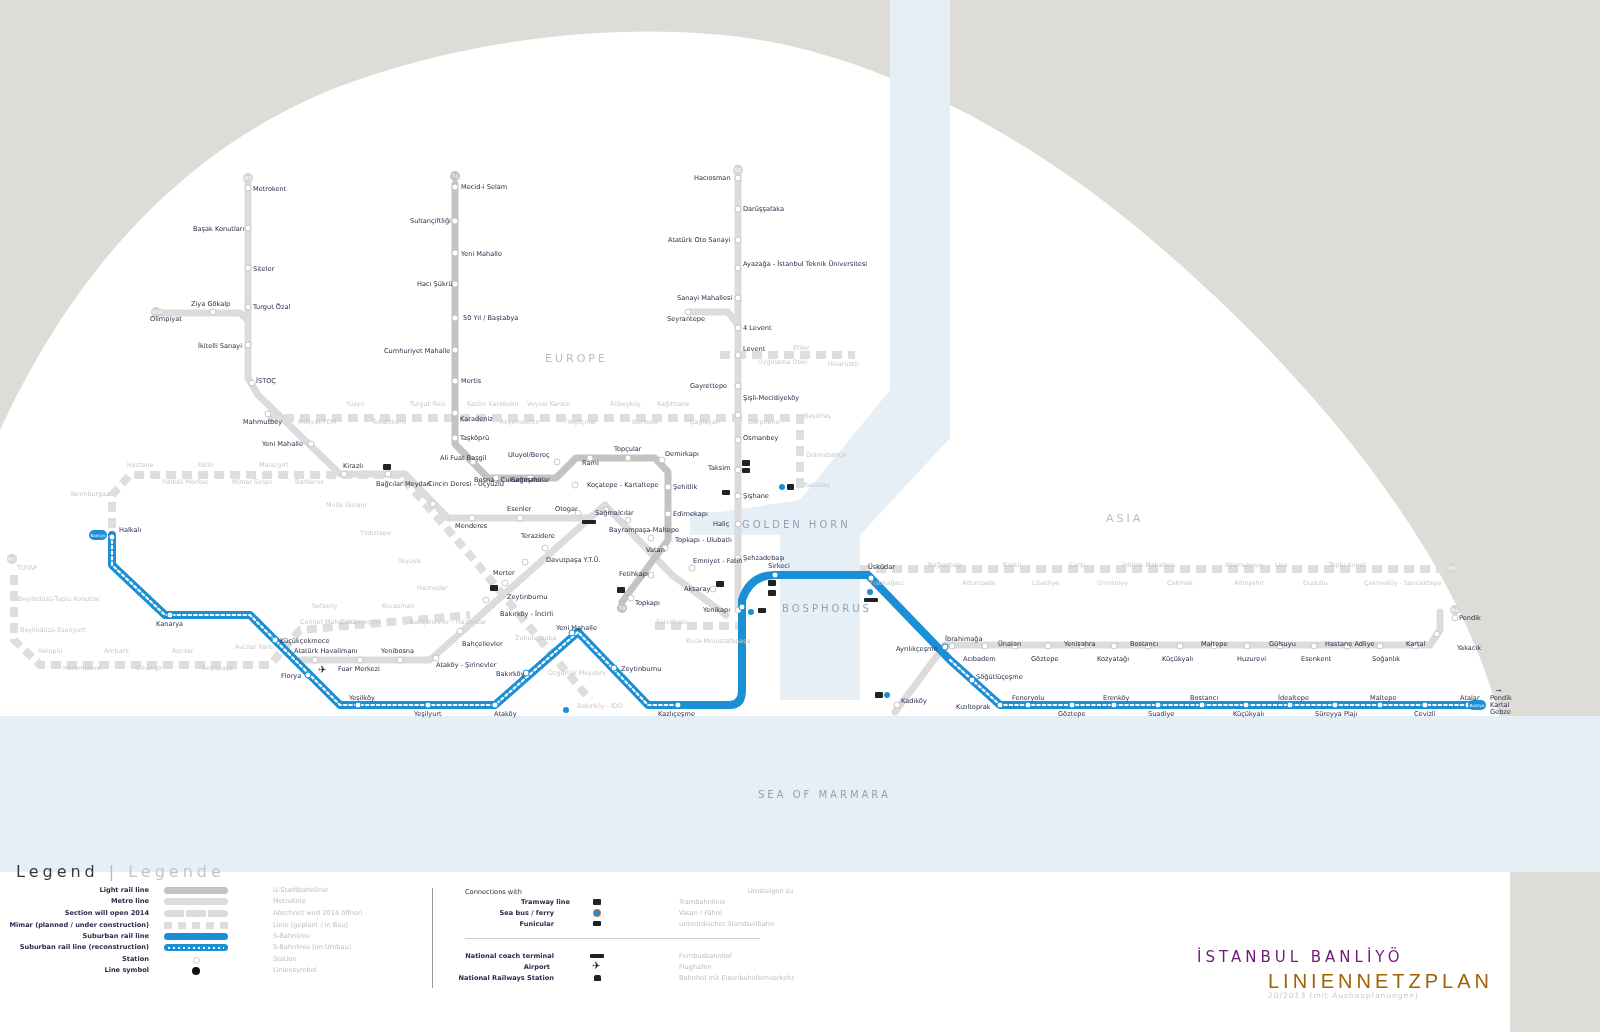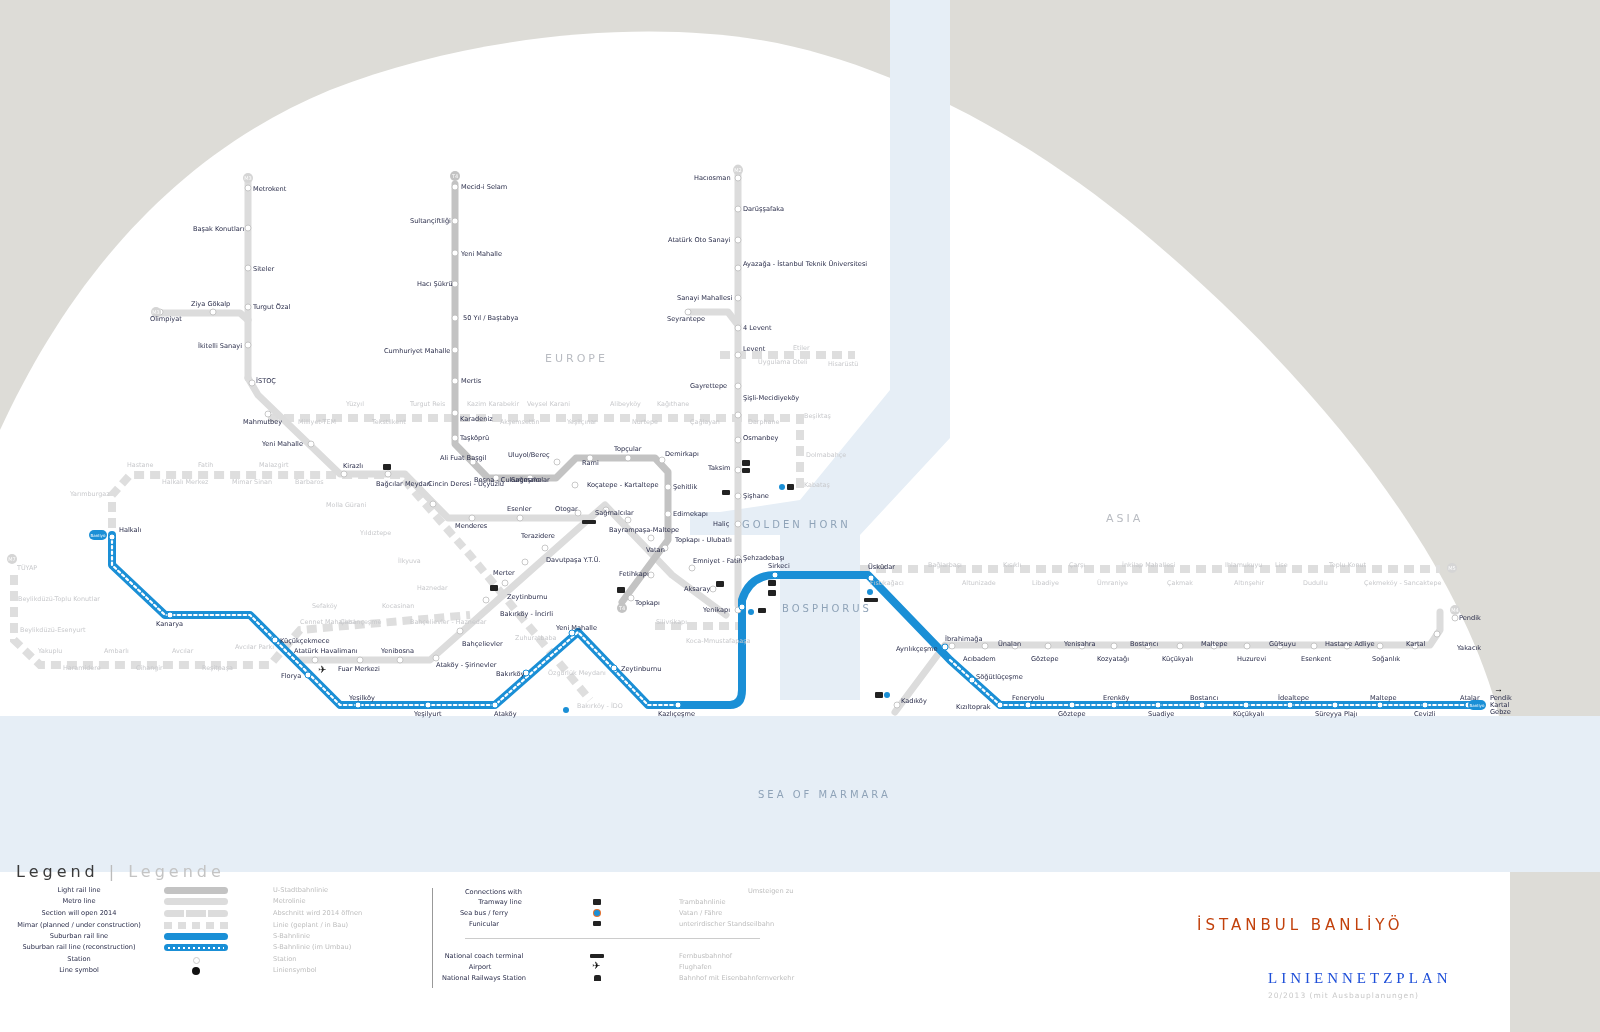--- a/index.html
+++ b/index.html
@@ -7,27 +7,27 @@
   #map{position:absolute;left:0;top:0;width:1600px;height:1032px;}
   .lbl{font-family:"DejaVu Sans","Liberation Sans",sans-serif;font-size:6.6px;fill:#2a2d4a;}
   .lbl-ghost{font-family:"DejaVu Sans","Liberation Sans",sans-serif;font-size:6.4px;fill:#c8c9cc;}
   .region{font-family:"DejaVu Sans",sans-serif;font-size:11px;letter-spacing:3px;fill:#b9bcc2;}
   .water-lbl{font-family:"DejaVu Sans",sans-serif;font-size:10px;letter-spacing:3px;fill:#8fa3b8;}
   .legend{position:absolute;left:14px;top:862px;width:780px;height:160px;font-family:"DejaVu Sans",sans-serif;}
   .legend-title{position:absolute;left:2px;top:0;font-size:16px;letter-spacing:4px;color:#3a3a3a;}
   .legend-title .sep{color:#bbb;margin:0 10px;}
   .legend-title .de{color:#c4c4c4;}
   .lrow{position:absolute;height:11px;font-size:6.6px;line-height:11px;}
-  .lrow .en{position:absolute;right:0;width:140px;text-align:center;color:#2a2d4a;}
+  .lrow .en{position:absolute;right:0;width:140px;text-align:right;color:#2a2d4a;font-weight:bold;}
   .lrow .de{position:absolute;color:#bdbdbd;white-space:nowrap;margin-left:29px;}
   .swatch{position:absolute;height:7px;border-radius:4px;}
   .vsep{position:absolute;left:432px;top:888px;width:1px;height:100px;background:#999;}
   .hsep{position:absolute;left:465px;top:938px;width:295px;height:1px;background:#ccc;}
-  .title1{position:absolute;left:1197px;top:916px;font-size:15px;letter-spacing:4px;color:#c2410c;font-family:"DejaVu Sans",sans-serif;}
-  .title2{position:absolute;left:1268px;top:970px;font-size:15px;letter-spacing:4px;color:#1d4ed8;font-family:Liberation Serif, serif;}
+  .title1{position:absolute;left:1197px;top:948px;font-size:15px;letter-spacing:4px;color:#701a75;font-family:"DejaVu Sans",sans-serif;}
+  .title2{position:absolute;left:1268px;top:970px;font-size:20px;letter-spacing:4px;color:#a16207;font-family:Liberation Sans, sans-serif;}
   .title3{position:absolute;left:1268px;top:991px;font-size:7.5px;letter-spacing:1px;color:#c8c8c8;font-family:"DejaVu Sans",sans-serif;}
 </style>
 </head>
 <body>
 
 <svg id="map" viewBox="0 0 1600 1032" xmlns="http://www.w3.org/2000/svg">
 
   <rect x="0" y="0" width="1600" height="1032" fill="#dddcd7"></rect>
 
   <path fill="#ffffff" d="M0,430 C60,300 160,160 330,90 C470,35 640,20 760,40 C880,60 1020,130 1140,230 C1320,380 1460,560 1500,720 C1520,820 1510,940 1480,1032 L0,1032 Z"></path>

